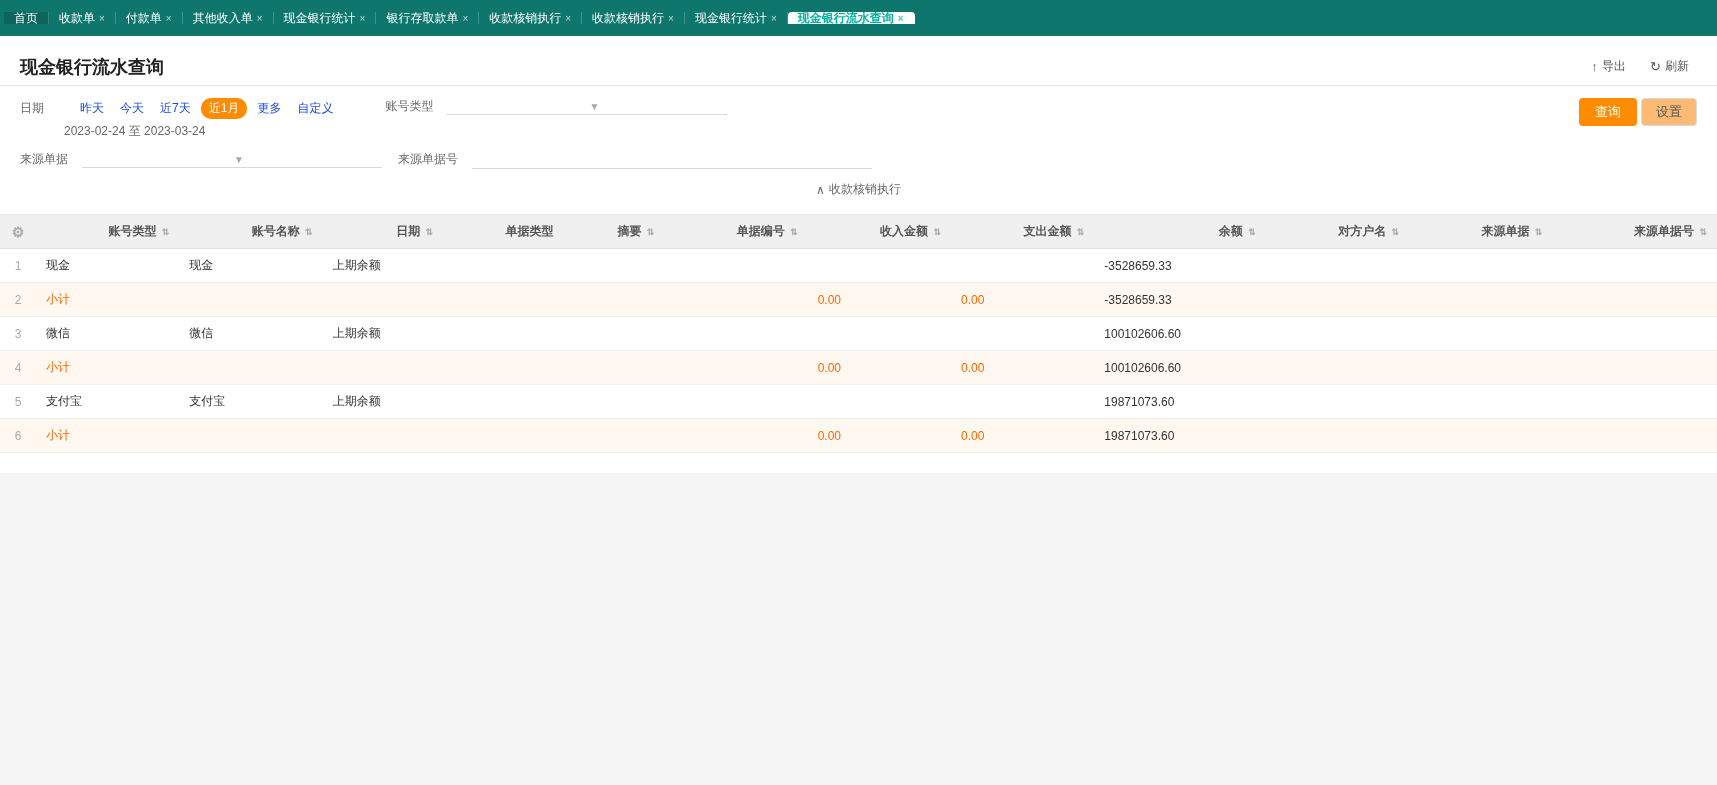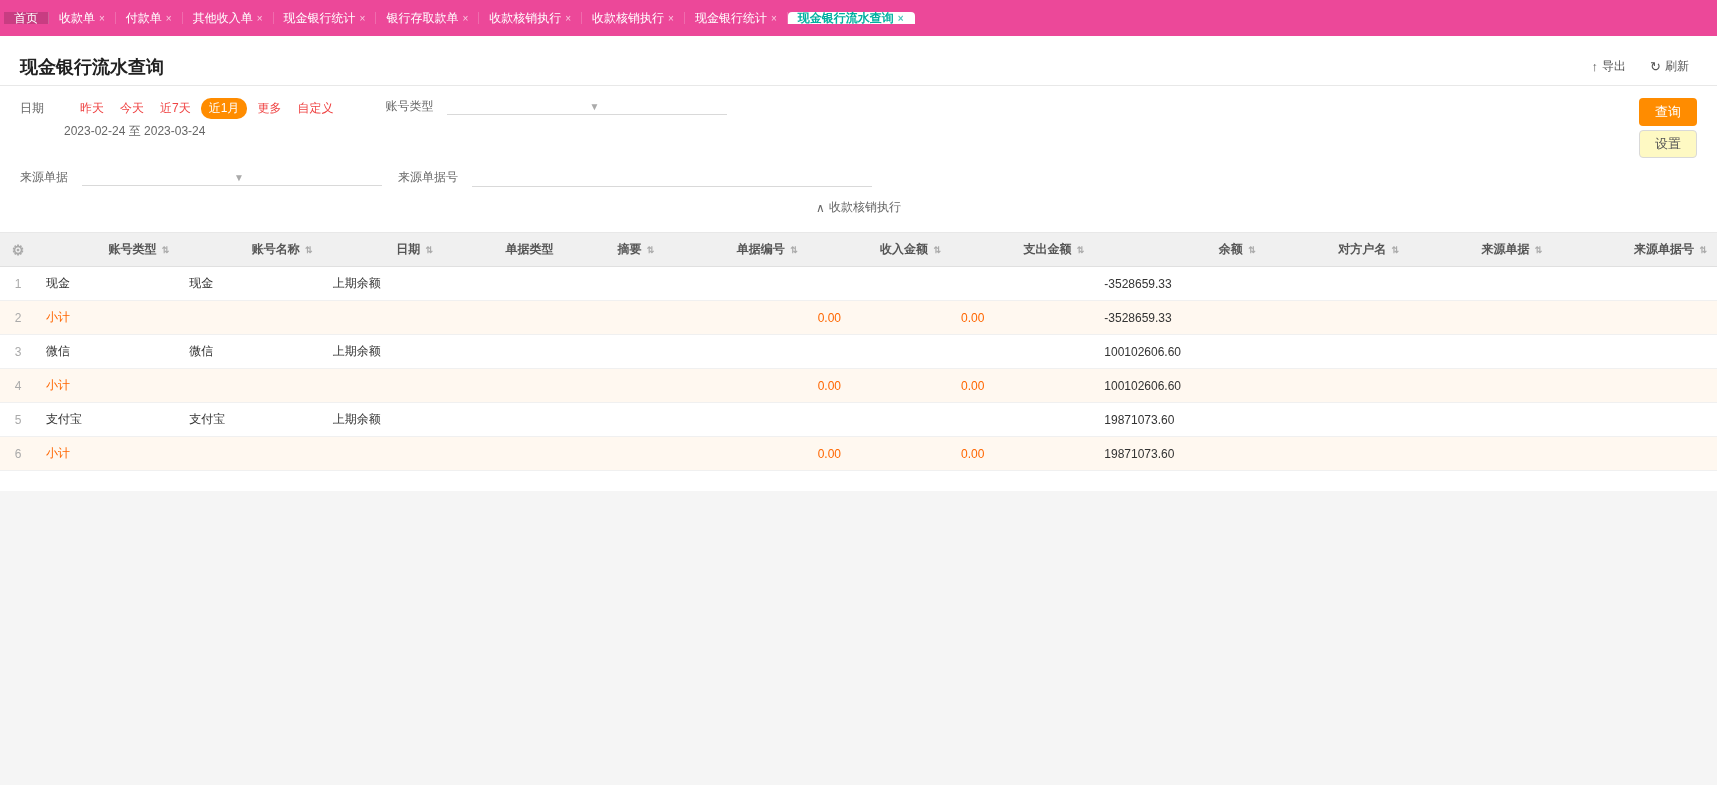--- a/index.html
+++ b/index.html
@@ -1,20 +1,20 @@
 <!DOCTYPE html>
 <html><head>
   <meta charset="utf-8">
   <style>
     * { margin: 0; padding: 0; box-sizing: border-box; }
     body { font-family: "Microsoft YaHei", Arial, sans-serif; font-size: 12px; background: #f5f5f5; color: #333; }
 
     
     .top-nav {
-      background: #ec4899;
+      background: #0f766e;
       display: flex;
       height: 36px;
       padding: 12px 4px;
       overflow: hidden;
     }
     .nav-tab {
       display: inline-flex;
       align-items: center;
       padding: 0 10px;
       height: 100%;
@@ -50,21 +50,21 @@
     
     .filter-area {
       background: #fff;
       padding: 12px 20px;
       border-bottom: 1px solid #e8e8e8;
     }
     .filter-label { color: #666; margin-right: 8px; white-space: nowrap; min-width: 40px; }
     .date-shortcuts { display: flex; gap: 4px; align-items: center; }
     .date-btn {
       padding: 2px 6px; border: none; background: none; cursor: pointer;
-      font-size: 12px; color: #ef4444; border-radius: 3px;
+      font-size: 12px; color: #1d4ed8; border-radius: 3px;
     }
     .date-btn.active {
       background: #ff8c00; color: #fff; border-radius: 10px; padding: 2px 8px;
     }
     .date-range { font-size: 12px; color: #666; margin-left: 4px; }
     .filter-select {
       display: flex; align-items: center; border-bottom: 1px solid #d9d9d9;
       padding: 2px 6px; min-width: 200px; cursor: pointer; gap: 4px;
     }
     .filter-select span { flex: 1; color: #bbb; font-size: 12px; }
@@ -78,21 +78,21 @@
       padding: 4px 0; cursor: pointer; color: #666; font-size: 12px; gap: 4px;
     }
     .dots-btn { color: #aaa; font-size: 14px; letter-spacing: 2px; cursor: pointer; }
 
     
     .btn-search {
       background: #ff8c00; color: #fff; border: none; border-radius: 4px;
       padding: 5px 16px; cursor: pointer; font-size: 13px;
     }
     .btn-settings {
-      background: #fef9c3; color: #555; border: 1px solid #d9d9d9; border-radius: 4px;
+      background: #fdba74; color: #555; border: 1px solid #d9d9d9; border-radius: 4px;
       padding: 4px 14px; cursor: pointer; font-size: 13px;
     }
 
     
     .table-area { background: #fff; padding: 0 0 20px 0; }
     table { width: 100%; border-collapse: collapse; }
     thead tr { background: #f0f0f0; }
     thead th {
       padding: 8px 10px; font-size: 12px; font-weight: bold; color: #555;
       text-align: right; border-bottom: 1px solid #e0e0e0; white-space: nowrap;
@@ -189,21 +189,21 @@
 
     <div style="display:flex; align-items:center; gap:6px; flex:1; margin-left:30px;">
       <span class="filter-label">账号类型</span>
       <div class="filter-select" style="flex:1; max-width:280px;">
         <span></span>
         <span class="arrow">▼</span>
       </div>
     </div>
 
 
-    <div style="display:flex; flex-direction:column; gap:4px;">
+    <div style="display:flex; gap:4px;">
       <button class="btn-search">查询</button>
       <button class="btn-settings">设置</button>
     </div>
   </div>
 
   <div style="display:flex; align-items:center; gap:16px; margin-bottom:8px;">
     <div style="display:flex; align-items:center; gap:6px;">
       <span class="filter-label">来源单据</span>
       <div class="filter-select" style="min-width:300px;">
         <span></span>

